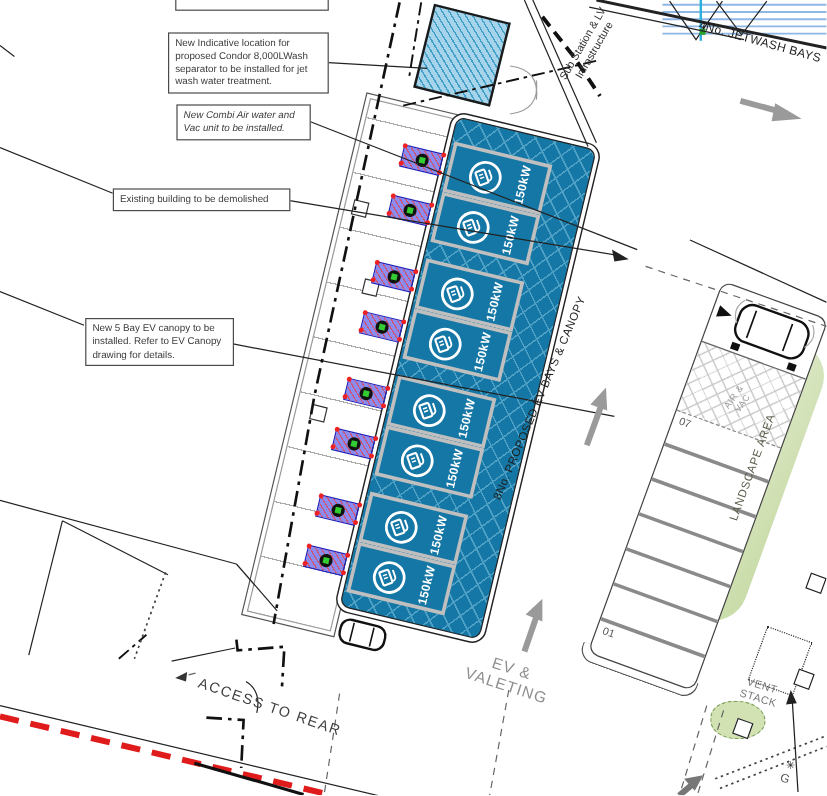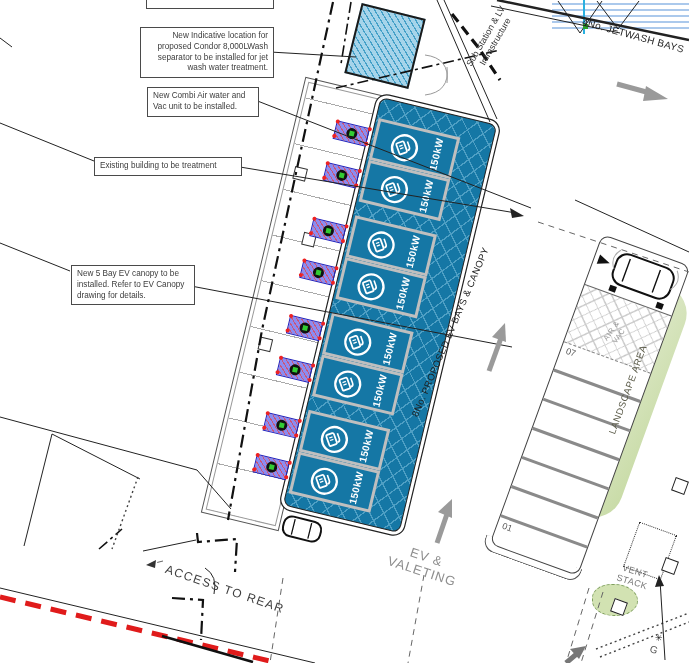--- a/index.html
+++ b/index.html
@@ -3,22 +3,22 @@
 <meta charset="utf-8">
 <style>
   html,body{margin:0;padding:0;background:#fff;width:689px;height:663px;overflow:hidden;
     font-family:"Liberation Sans", sans-serif;}
   #canvas{position:relative;width:689px;height:663px;background:#fff;overflow:hidden;}
 
   
   .note{position:absolute;background:#fff;border:1.2px solid #4a4a4a;padding:3px 5px;
     font-size:8.2px;line-height:1.32;color:#3c3c3c;z-index:6;}
   #note-partial{left:146px;top:-13px;width:128px;height:22px;text-align:center;box-sizing:border-box;}
-  #note-condor{left:140px;top:27px;width:122px;text-align:right;}
-  #note-combi{left:147px;top:87px;width:100px;}
+  #note-condor{left:140px;top:27px;width:122px;}
+  #note-combi{left:147px;top:87px;width:100px;font-style:italic;}
   #note-demolish{left:94px;top:157px;width:136px;white-space:nowrap;}
   #note-canopy{left:71px;top:265px;width:112px;}
   #note-gates{left:39px;top:542px;width:96px;}
 
   
   .rot{position:absolute;white-space:nowrap;z-index:6;}
   #lbl-canopy{left:361px;top:330px;width:175px;text-align:center;transform:rotate(-67deg);
     font-size:9.5px;color:#1d1d1d;letter-spacing:.4px;}
   #lbl-evval{left:378px;top:550px;width:92px;text-align:center;transform:rotate(18deg);
     color:var(--text-gray);font-size:13px;line-height:1.15;letter-spacing:1px;}
@@ -396,16 +396,16 @@
   <div class="rot" id="lbl-vent">
     <span style="display:block">VENT</span>
     <span style="display:block">STACK</span>
   </div>
   <div class="rot" id="lbl-g">G</div>
   <div class="rot" id="sym-star">✳</div>
 
   <div class="note" id="note-partial">to be installed</div>
   <div class="note" id="note-condor">New Indicative location for proposed Condor 8,000LWash separator to be installed for jet wash water treatment.</div>
   <div class="note" id="note-combi">New Combi Air water and Vac unit to be installed.</div>
-  <div class="note" id="note-demolish">Existing building to be treatment</div>
+  <div class="note" id="note-demolish">Existing building to be demolished</div>
   <div class="note" id="note-canopy">New 5 Bay EV canopy to be installed. Refer to EV Canopy drawing for details.</div>
 
 </div>
 
 </body></html>

